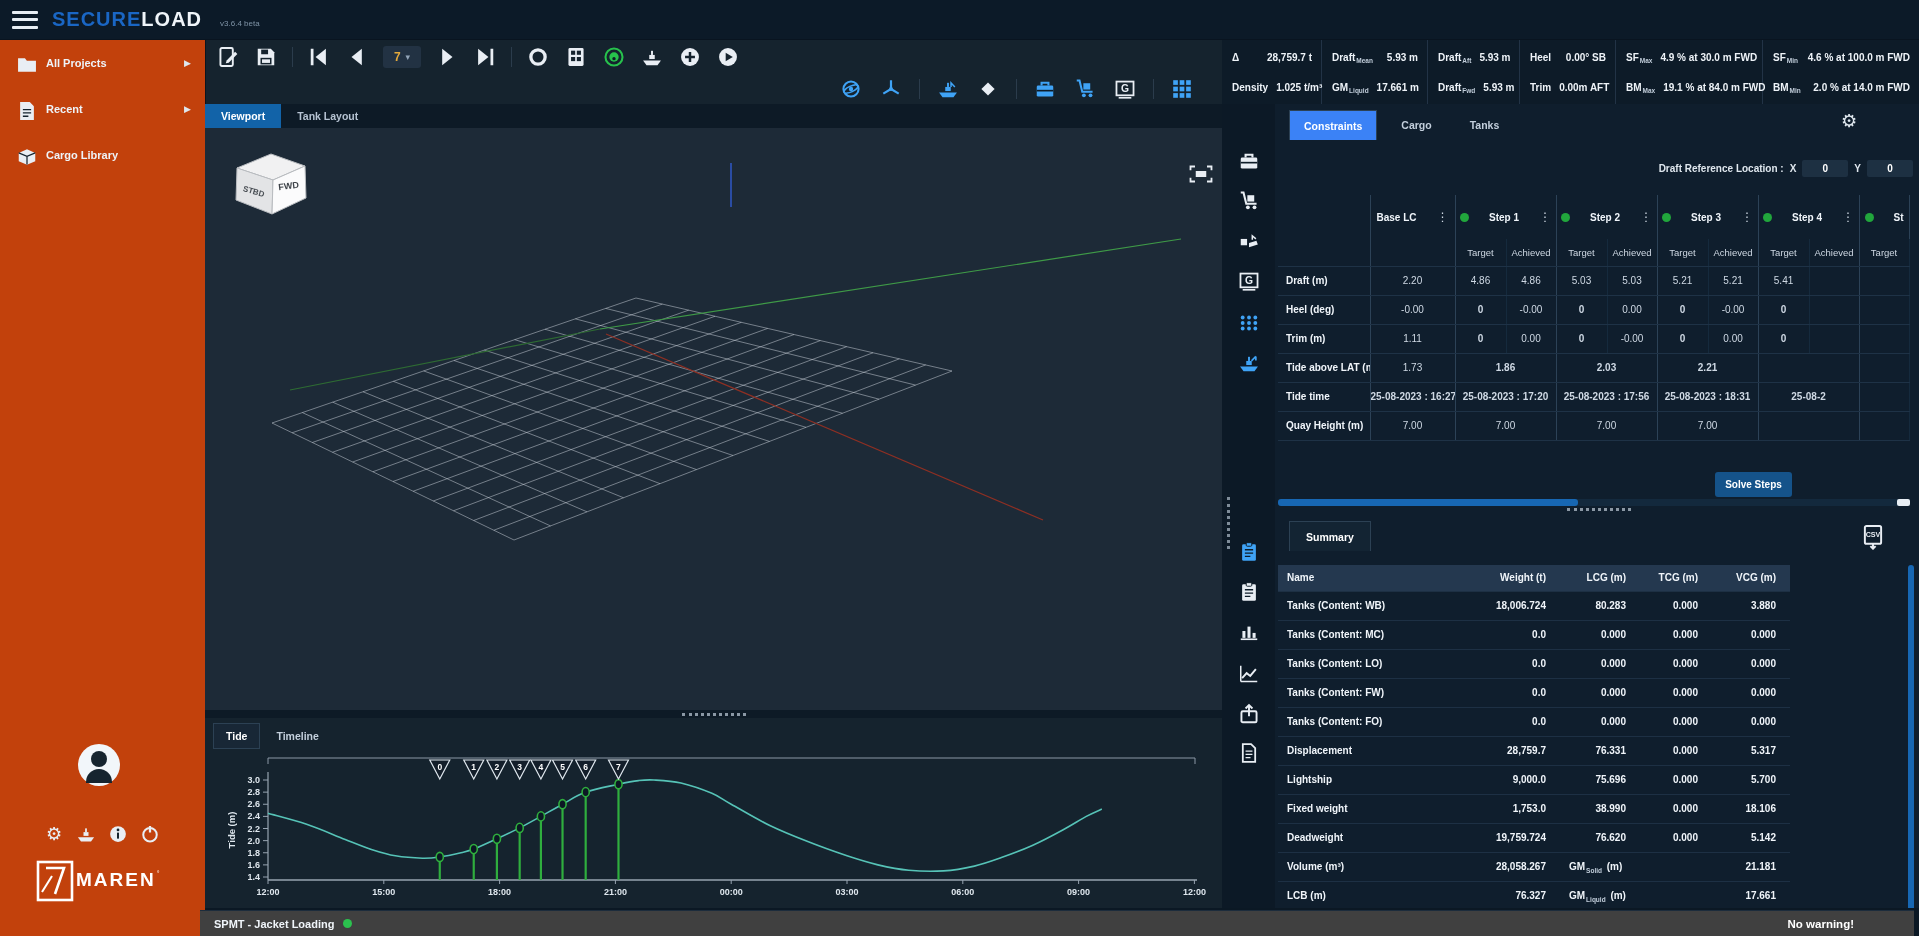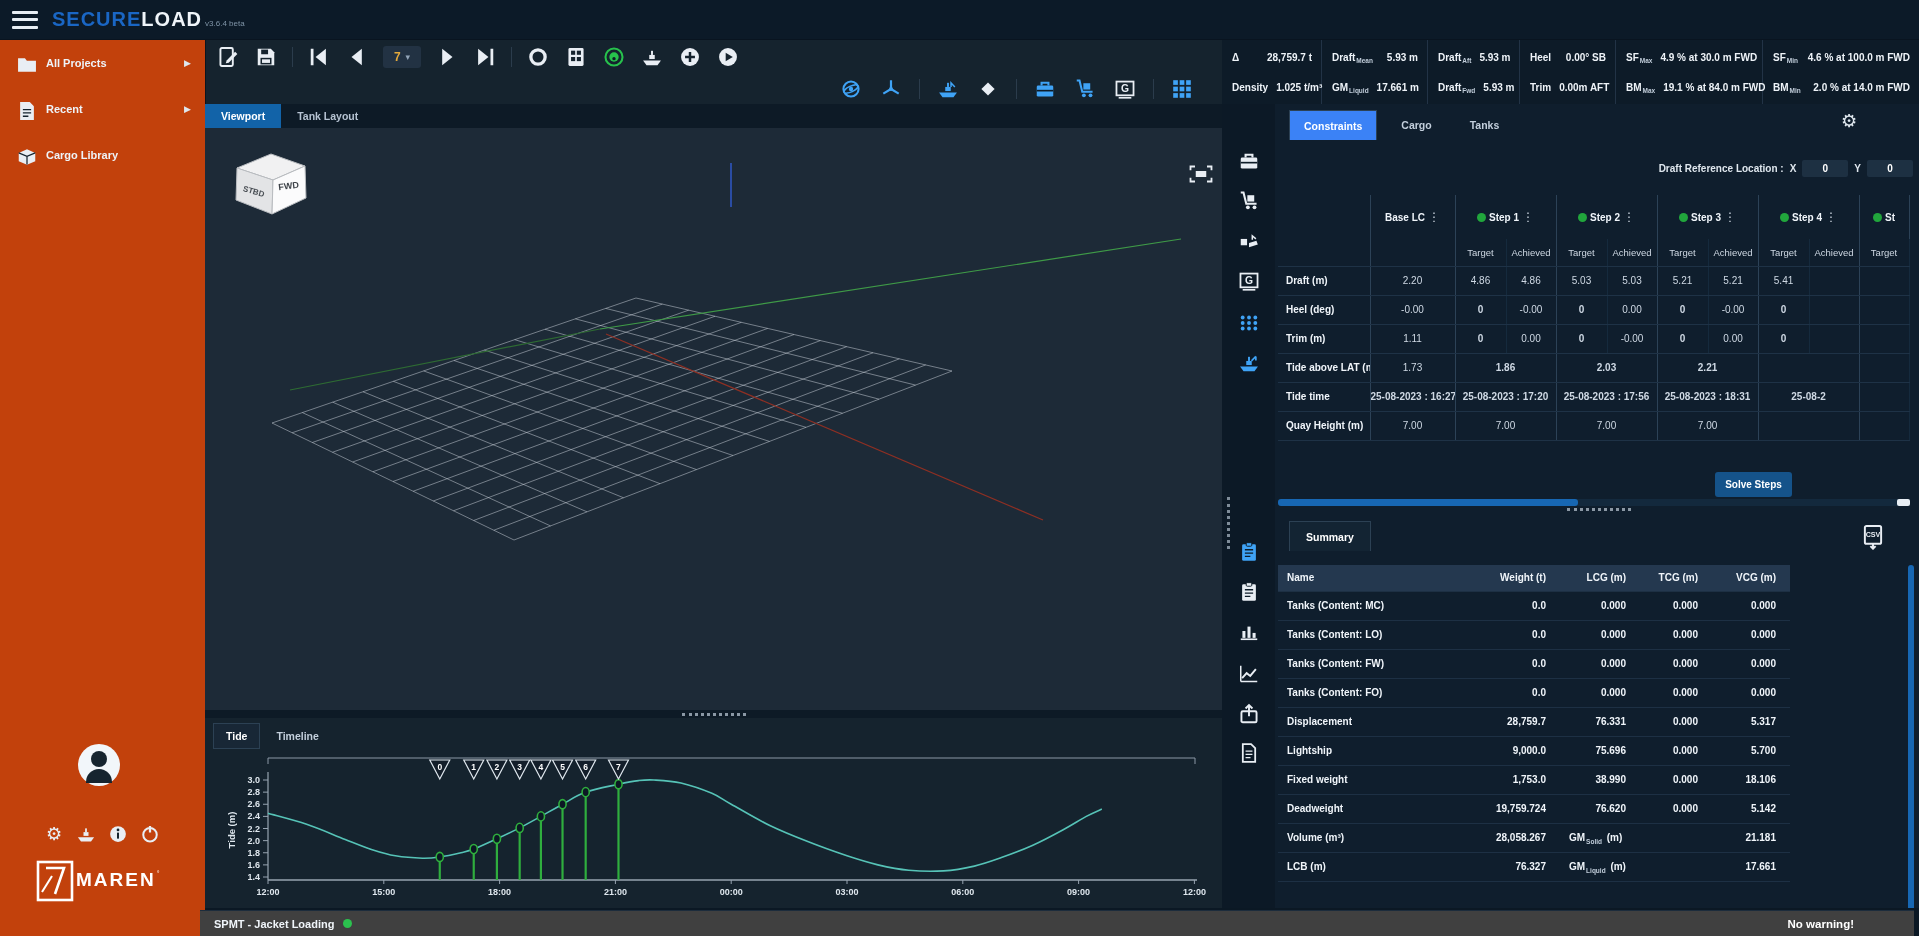--- a/index.html
+++ b/index.html
@@ -6,21 +6,21 @@
   html,body{width:1919px;height:936px}
   body{position:relative;background:#0b1824;font-family:"Liberation Sans",sans-serif;color:#e8eef4;overflow:hidden;font-size:11px}
   .abs{position:absolute}
   
   #header{left:0;top:0;width:1919px;height:40px;background:#0c1a28;border-bottom:1px solid #091420;display:flex;align-items:center}
   #hamburger{width:26px;height:18px;margin-left:12px;display:flex;flex-direction:column;justify-content:space-between;cursor:pointer}
   #hamburger i{display:block;height:3px;background:#e8eef4;border-radius:1px}
   #brand{margin-left:14px;display:flex;align-items:baseline}
   .brand-a{font-size:20px;font-weight:bold;letter-spacing:1px;color:#1a66c4}
   .brand-b{font-size:20px;font-weight:bold;letter-spacing:1px;color:#f0f5fa}
-  .brand-v{font-size:8px;color:#7f93a6;margin-left:3px}
+  .brand-v{font-size:8px;color:#7f93a6;margin-left:18px}
   
   #sidebar{left:0;top:40px;width:205px;height:896px;background:#c2410c}
   .side-item{height:46px;display:flex;align-items:center;padding:0 14px 0 16px;cursor:pointer}
   .side-item .sicon{width:18px;height:18px;margin-right:12px}
   .side-item .slabel{font-size:11px;font-weight:bold;color:#eef3f8;flex:1}
   .side-item .sarrow{font-size:9px;color:#dfe7ee}
   #side-footer{position:absolute;left:0;bottom:0;width:205px;height:200px}
   #avatar{position:absolute;left:78px;top:8px;width:42px;height:42px;border-radius:50%;background:#f2f6fa}
   #avatar .head{position:absolute;left:13px;top:7px;width:16px;height:16px;border-radius:50%;background:#16242f}
   #avatar .bod{position:absolute;left:8px;top:25px;width:26px;height:14px;border-radius:13px 13px 0 0;background:#16242f}
@@ -81,21 +81,21 @@
   
   #cons-wrap{position:absolute;left:3px;top:91px;width:637px;height:346px;overflow:hidden}
   table{border-collapse:collapse;table-layout:fixed}
   #cons-table{width:631px}
   #cons-table td{border-bottom:1px solid #1e3246;border-right:1px solid #152a3d;text-align:center;font-size:10px;color:#cfd9e4;overflow:hidden;white-space:nowrap}
   #cons-table td.sep{border-right:1px solid #2c4257}
   #cons-table tr.hdr1 td{height:44px;border-bottom:none}
   #cons-table tr.hdr2 td{height:27px;font-size:9.5px;color:#cfd9e4}
   #cons-table tr.drow td{height:29px}
   #cons-table td.labcol{text-align:left;padding-left:8px;font-weight:bold;color:#f0f5fa;font-size:10px}
-  .chip{display:flex;align-items:center;justify-content:center;gap:3px}
+  .chip{display:flex;align-items:center;justify-content:center;gap:20px}
   .chip .dot{width:9px;height:9px;border-radius:50%;background:#21a63c}
   .chip .chipname{font-size:10px;font-weight:bold;color:#f0f5fa}
   .menu-dots{font-size:12px;color:#cfd9e4;cursor:pointer}
   td.dim{color:#93a5b8}
   td.strong{color:#ffffff;font-weight:bold}
   td.yellow{color:#e6c14b;font-weight:bold}
   td.tsmall{font-size:9.3px}
   #solve-btn{position:absolute;left:440px;top:368px;width:77px;height:25px;background:#15538a;border-radius:3px;display:flex;align-items:center;justify-content:center;font-size:10px;font-weight:bold;color:#fff;cursor:pointer}
   #h-scroll{position:absolute;left:3px;top:395px;width:632px;height:7px;background:#13293d;border-radius:3px}
   #h-scroll .fill{position:absolute;left:0;top:0;width:300px;height:7px;background:#1767b3;border-radius:3px}
@@ -841,20 +841,27 @@
         </colgroup>
         <tbody>
           <tr class="shdr">
             <td class="nm">Name</td>
             <td class="num">Weight (t)</td>
             <td class="num">LCG (m)</td>
             <td class="num">TCG (m)</td>
             <td class="num">VCG (m)</td>
           </tr>
           <tr>
+            <td class="nm">Tanks (Content: WB)</td>
+            <td class="num">18,006.724</td>
+            <td class="num">80.283</td>
+            <td class="num">0.000</td>
+            <td class="num">3.880</td>
+          </tr>
+          <tr>
             <td class="nm">Tanks (Content: MC)</td>
             <td class="num">0.0</td>
             <td class="num">0.000</td>
             <td class="num">0.000</td>
             <td class="num">0.000</td>
           </tr>
           <tr>
             <td class="nm">Tanks (Content: LO)</td>
             <td class="num">0.0</td>
             <td class="num">0.000</td>

